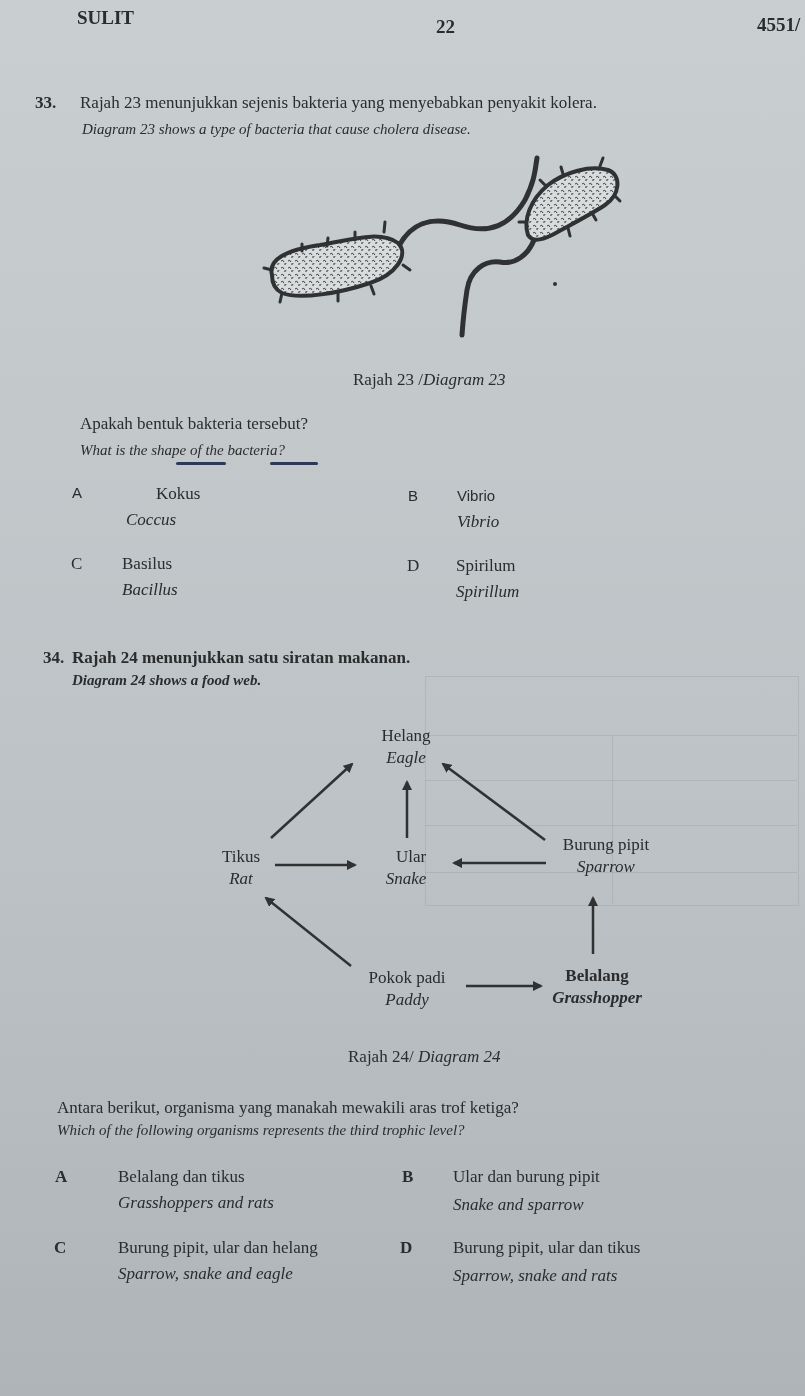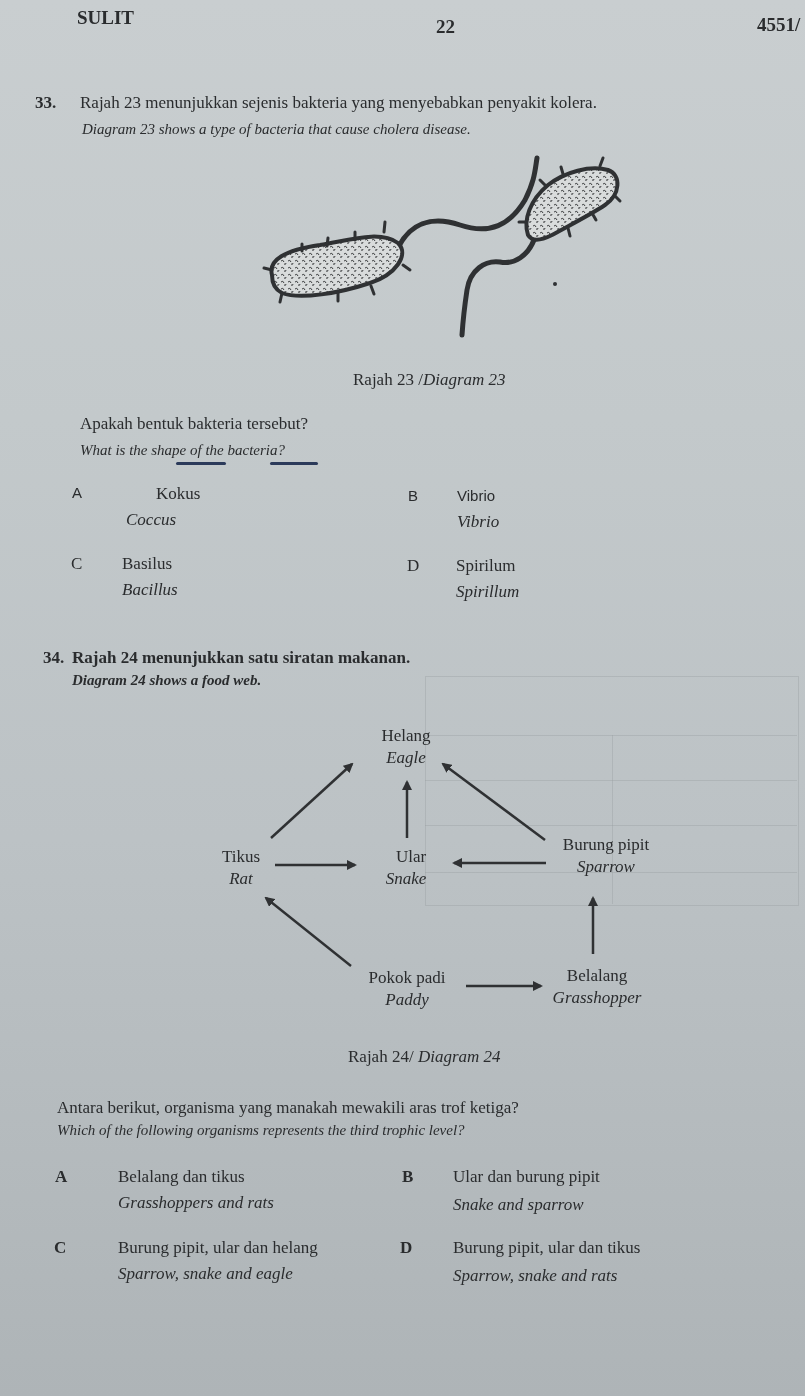--- a/index.html
+++ b/index.html
@@ -160,21 +160,21 @@
     <span class="en">Snake</span>
   </div>
   <div class="node" style="left:606px; top:834px;">
     <span class="ms">Burung pipit</span>
     <span class="en">Sparrow</span>
   </div>
   <div class="node" style="left:407px; top:967px;">
     <span class="ms">Pokok padi</span>
     <span class="en">Paddy</span>
   </div>
-  <div class="node" style="left:597px; top:965px;">
+  <div class="node" style="left:597px; top:965px;font-weight:bold;">
     <span class="ms">Belalang</span>
     <span class="en">Grasshopper</span>
   </div>
 
   <div class="abs caption" style="left:348px; top:1047px;">
     <span>Rajah 24/</span> <i>Diagram 24</i>
   </div>
 
   <div class="abs q" style="left:57px; top:1098px;">Antara berikut, organisma yang manakah mewakili aras trof ketiga?</div>
   <div class="abs qi" style="left:57px; top:1122px;">Which of the following organisms represents the third trophic level?</div>

